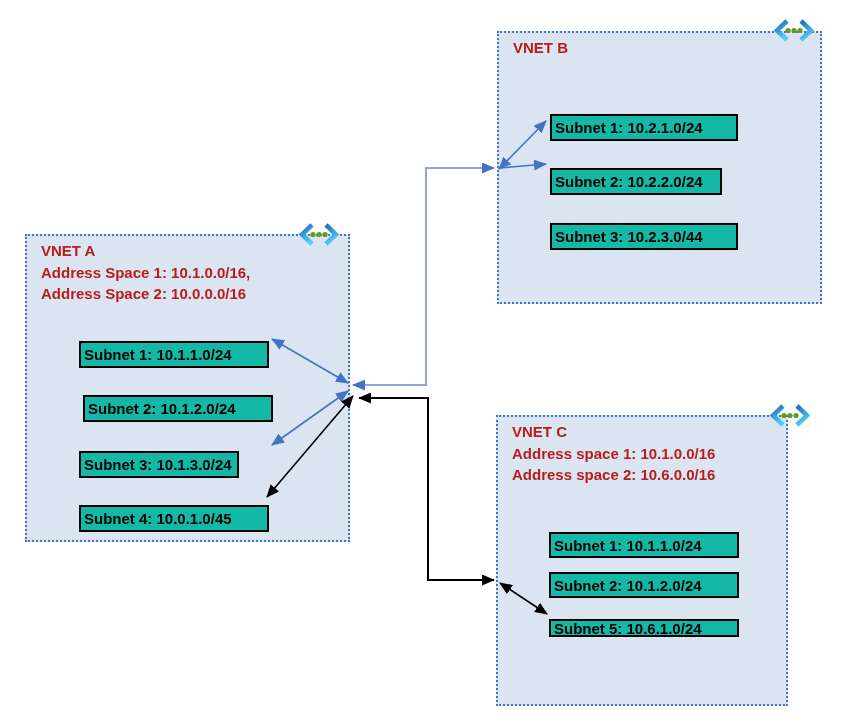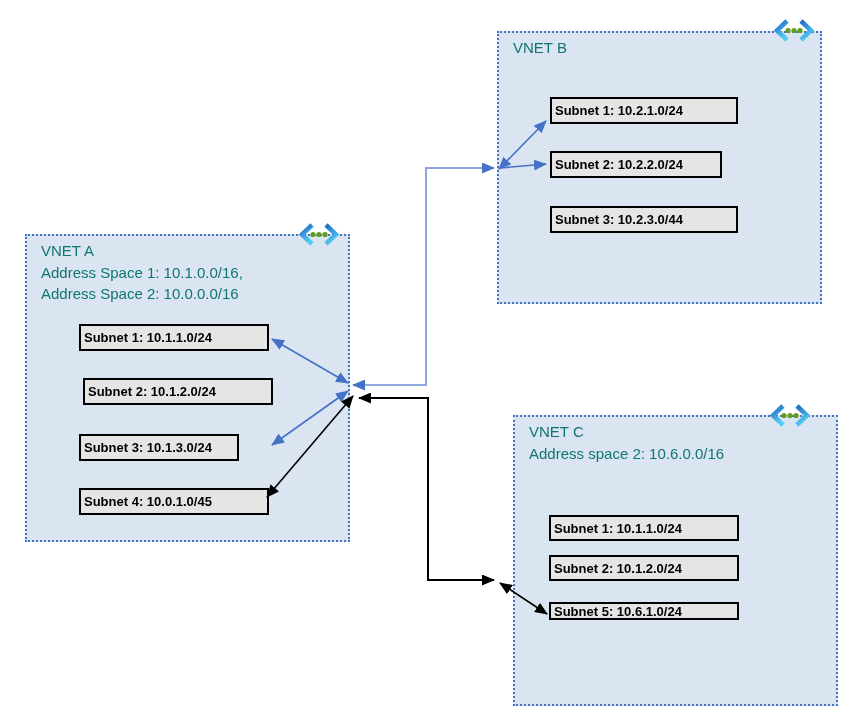--- a/index.html
+++ b/index.html
@@ -16,39 +16,40 @@
     background: #dbe5f1;
     border: 2px dotted #4472c4;
     box-sizing: border-box;
     z-index: 1;
   }
   .vnet-header {
     position: absolute;
     left: 14px;
     top: 4px;
     font-size: 15px;
-    font-weight: normal;
-    color: #0f766e;
+    font-weight: bold;
+    color: #b91c1c;
     line-height: 21.5px;
     white-space: nowrap;
   }
   .subnet {
     position: absolute;
-    background: #e5e5e5;
+    background: #14b8a6;
     border: 2px solid #000000;
     box-sizing: border-box;
     height: 27px;
     display: flex;
     align-items: center;
     padding-left: 3px;
-    font-size: 13px;
+    font-size: 15px;
     font-weight: bold;
     color: #000000;
     white-space: nowrap;
     z-index: 2;
+    margin-top: 17px;
   }
   .arrows-layer {
     position: absolute;
     left: 0; top: 0;
     width: 849px; height: 727px;
     z-index: 4;
     pointer-events: none;
   }
   .vnet-icon {
     position: absolute;
@@ -76,23 +77,24 @@
 
   <div class="vnet" style="left:497px; top:31px; width:325px; height:273px;">
     <div class="vnet-header">
       <div>VNET B</div>
     </div>
   </div>
   <div class="subnet" style="left:550px; top:97px; width:188px;">Subnet 1: 10.2.1.0/24</div>
   <div class="subnet" style="left:550px; top:151px; width:172px;">Subnet 2: 10.2.2.0/24</div>
   <div class="subnet" style="left:550px; top:206px; width:188px;">Subnet 3: 10.2.3.0/44</div>
 
-  <div class="vnet" style="left:513px; top:415px; width:325px; height:291px;padding-left:19px;">
+  <div class="vnet" style="left:496px; top:415px; width:292px; height:291px;padding-left:19px;">
     <div class="vnet-header">
       <div>VNET C</div>
+      <div>Address space 1: 10.1.0.0/16</div>
       <div>Address space 2: 10.6.0.0/16</div>
     </div>
   </div>
   <div class="subnet" style="left:549px; top:515px; width:190px; height:26px;">Subnet 1: 10.1.1.0/24</div>
   <div class="subnet" style="left:549px; top:555px; width:190px; height:26px;">Subnet 2: 10.1.2.0/24</div>
   <div class="subnet" style="left:549px; top:602px; width:190px; height:18px;">Subnet 5: 10.6.1.0/24</div>
 
   <svg class="arrows-layer" width="849" height="727" viewBox="0 0 849 727" xmlns="http://www.w3.org/2000/svg">
     <defs>
       <marker id="arrBlue" markerUnits="userSpaceOnUse" markerWidth="13" markerHeight="11" refX="12" refY="5.5" orient="auto-start-reverse">

